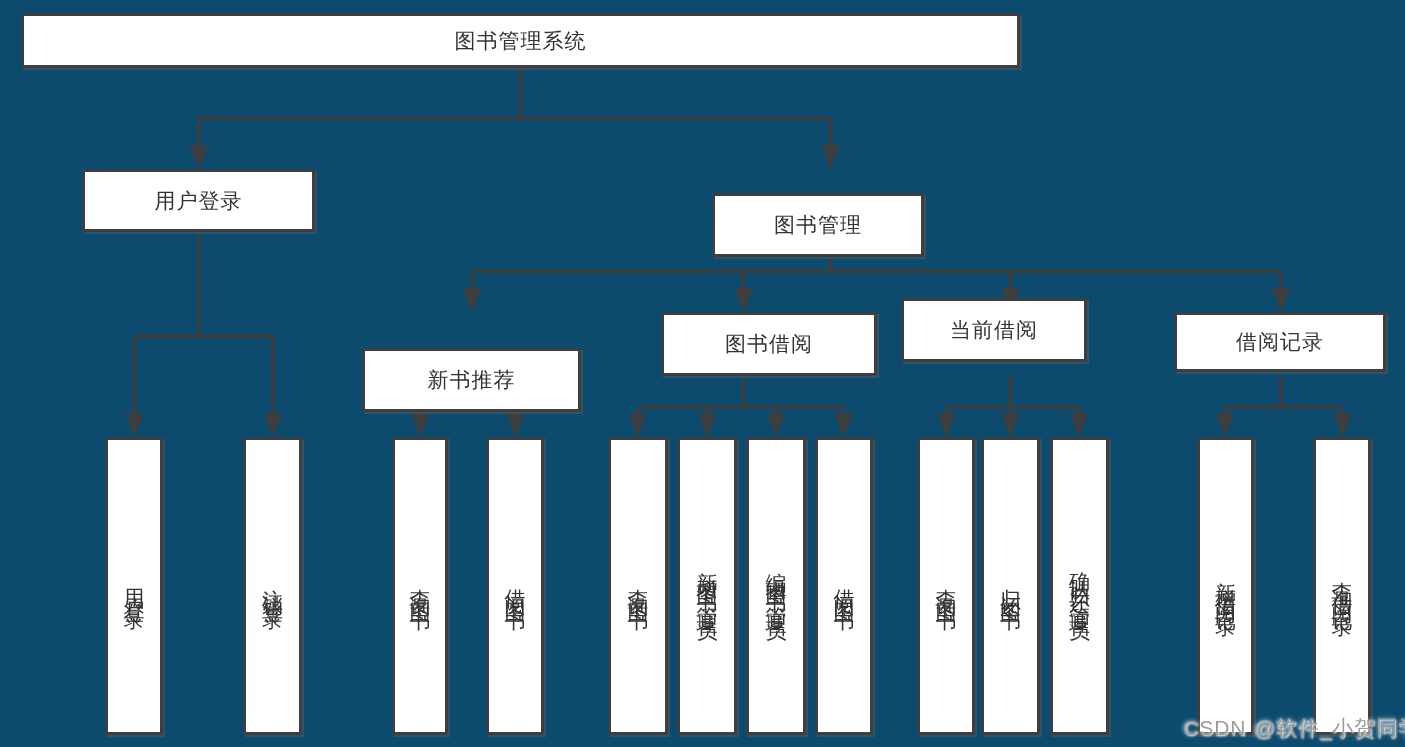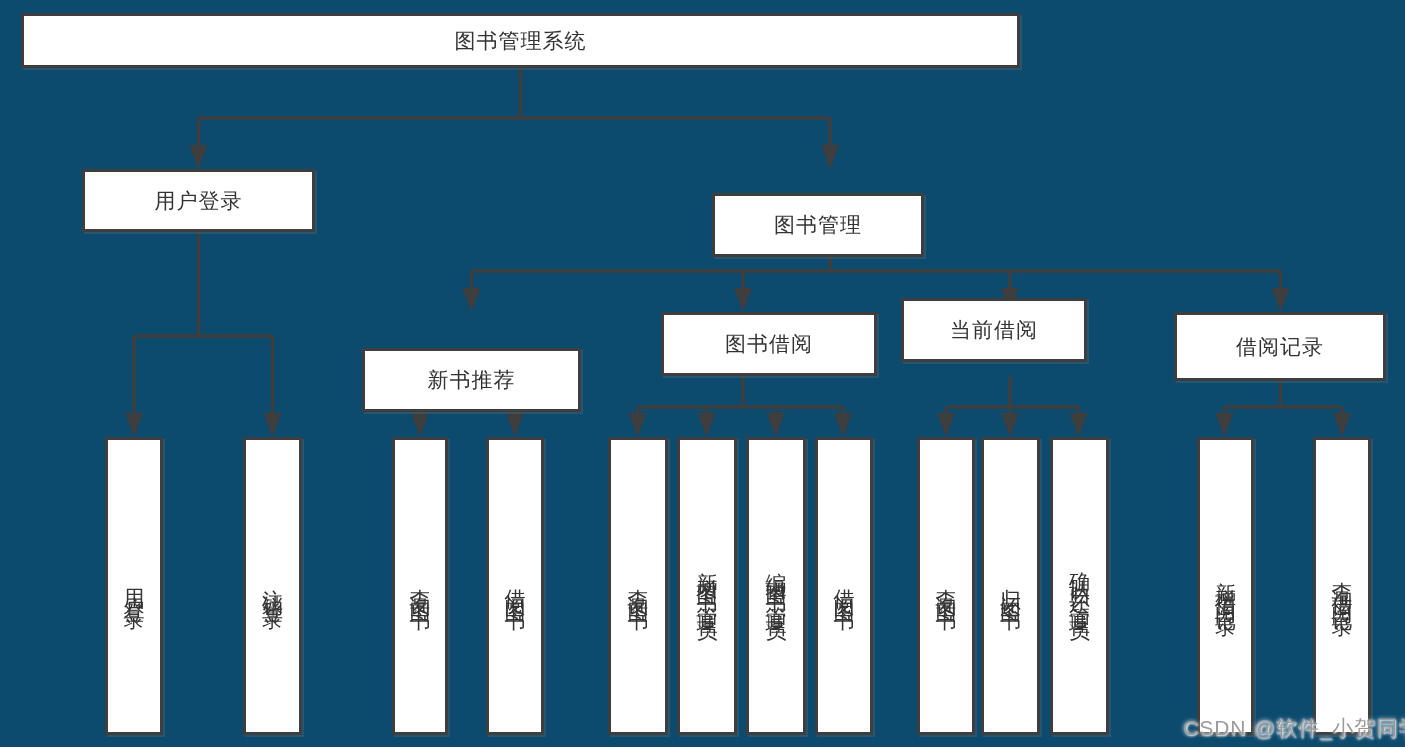--- a/index.html
+++ b/index.html
@@ -45,21 +45,21 @@
     top: 437px;
     height: 298px;
   }
   
   .box-root        { left: 21px;   top: 13px;  width: 999px; height: 55px; }
   .box-user-login  { left: 82px;   top: 169px; width: 233px; height: 63px; }
   .box-book-mgmt   { left: 712px;  top: 169px; width: 212px; height: 64px; margin-top: 24px; }
   .box-new-book    { left: 362px;  top: 312px; width: 219px; height: 64px; margin-top: 36px; }
   .box-borrowing   { left: 661px;  top: 312px; width: 216px; height: 64px; }
   .box-current     { left: 901px;  top: 298px; width: 186px; height: 64px; }
-  .box-records     { left: 1174px; top: 312px; width: 212px; height: 69px; }
+  .box-records     { left: 1174px; top: 312px; width: 212px; height: 60px; }
   
   .leaf-1  { left: 105px;  width: 58px; }
   .leaf-2  { left: 243px;  width: 59px; }
   .leaf-3  { left: 392px;  width: 56px; }
   .leaf-4  { left: 486px;  width: 58px; }
   .leaf-5  { left: 608px;  width: 60px; }
   .leaf-6  { left: 677px;  width: 60px; }
   .leaf-7  { left: 746px;  width: 60px; }
   .leaf-8  { left: 815px;  width: 58px; }
   .leaf-9  { left: 917px;  width: 58px; }

